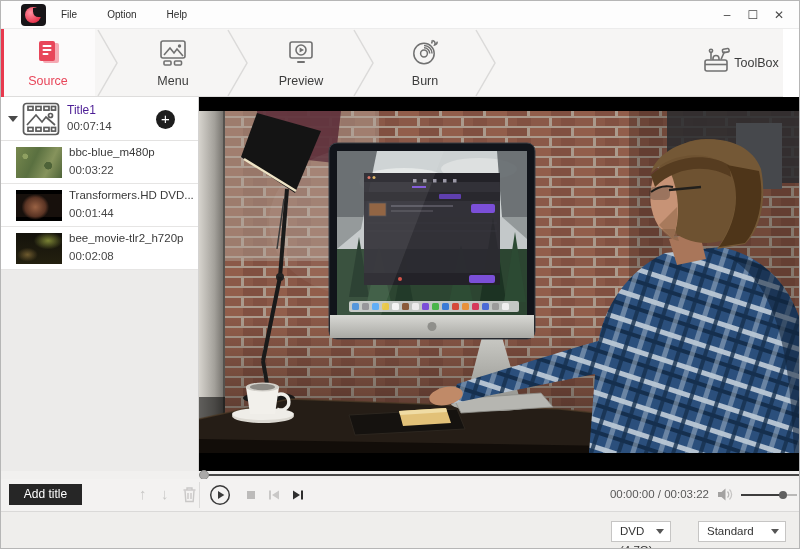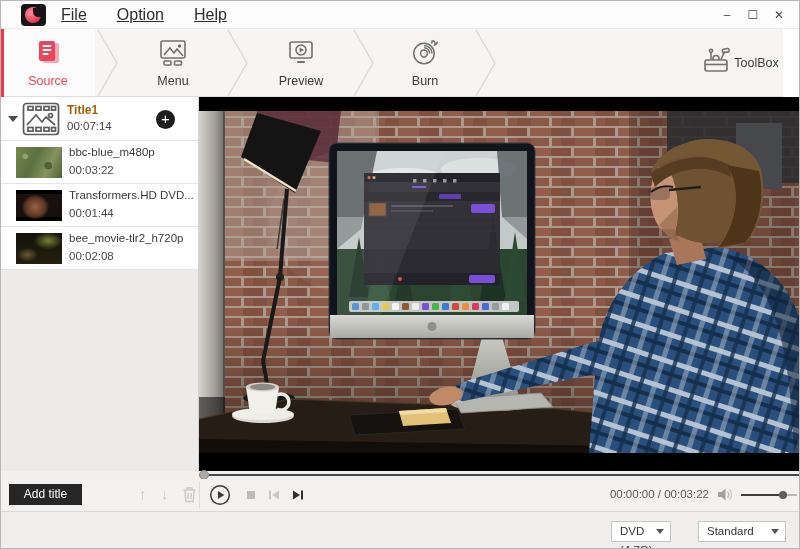--- a/index.html
+++ b/index.html
@@ -4,21 +4,21 @@
 <style>
   * { margin:0; padding:0; box-sizing:border-box; }
   html,body { width:800px; height:549px; font-family:"Liberation Sans", sans-serif; background:#fff; }
   .window { position:relative; width:800px; height:549px; border:1px solid #b6b6b6; background:#fff; overflow:hidden; }
 
   
   .titlebar { position:absolute; top:0; left:0; right:0; height:28px; background:#fdfdfd; border-bottom:1px solid #ececec; display:flex; align-items:center; }
   .applogo { width:25px; height:22px; margin-left:20px; background:#171518; border-radius:4px; position:relative; flex:0 0 auto; }
   .applogo .disc { position:absolute; left:4px; top:3px; width:16px; height:16px; border-radius:50%; background:radial-gradient(circle at 35% 35%, #ff8fa0, #e8364e 70%); }
   .applogo .notch { position:absolute; left:12px; top:4px; width:9px; height:9px; background:#171518; border-radius:0 4px 0 60%; }
-  .menuitem { font-size:16px; color:#2d2d2d; padding:0 15px; height:28px; line-height:28px; cursor:default;text-decoration:underline; }
+  .menuitem { font-size:10px; color:#2d2d2d; padding:0 15px; height:28px; line-height:28px; cursor:default; }
   .menuitem:first-of-type { margin-left:10px; }
   .winctrls { margin-left:auto; display:flex; align-items:center; gap:6px; margin-right:10px; }
   .winbtn { width:20px; height:20px; text-align:center; line-height:20px; font-size:12px; color:#4a4a4a; }
 
   
   .tabbar { position:absolute; top:28px; left:0; right:16px; height:68px; background:#f6f5f4; border-bottom:1px solid #dedddc; display:flex; align-items:stretch; }
   .tab-accent { position:absolute; left:0; top:0; width:3px; height:68px; background:#e8394e; }
   .tab { display:flex; flex-direction:column; align-items:center; justify-content:center; gap:3px; cursor:pointer; }
   .tab .tlabel { font-size:12.5px; color:#3c3c3c; }
   .tab.active { background:#fcfbfb; }
@@ -26,21 +26,21 @@
   .t-source { width:94px; } .t-menu { width:104px; } .t-preview { width:100px; } .t-burn { width:96px; }
   .chev { width:26px; height:68px; flex:0 0 auto; }
   .toolbox-tab { margin-left:auto; width:86px; display:flex; flex-direction:row; align-items:center; justify-content:center; gap:3px; cursor:pointer; }
   .toolbox-tab .tlabel { font-size:12.5px; color:#3c3c3c; }
 
   
   .sidebar { position:absolute; top:96px; left:0; width:198px; height:374px; background:#ecebea; border-right:1px solid #d4d3d2; }
   .sb-header { position:relative; height:44px; background:#fff; border-bottom:1px solid #e3e2e1; }
   .caret { position:absolute; left:7px; top:19px; width:0; height:0; border-left:5px solid transparent; border-right:5px solid transparent; border-top:6px solid #4a4a4a; }
   .film-icon { position:absolute; left:21px; top:5px; }
-  .sb-header .name { position:absolute; left:66px; top:6px; font-size:12px; color:#a16207;font-weight:bold; }
+  .sb-header .name { position:absolute; left:66px; top:6px; font-size:12px; color:#4c1d95; }
   .sb-header .dur { position:absolute; left:66px; top:23px; font-size:11.5px; color:#424242; }
   .addclip { position:absolute; right:23px; top:13px; width:19px; height:19px; border-radius:50%; background:#1d1d1d; color:#fff; text-align:center; line-height:18px; font-size:15px; cursor:pointer; }
   .sb-row { position:relative; height:43px; background:#fff; border-bottom:1px solid #e6e5e4; cursor:pointer; }
   .thumb { position:absolute; left:15px; top:6px; width:46px; height:31px; }
   .thumb-1 { background:
       radial-gradient(circle at 20% 30%, #8fa061 6%, transparent 7%),
       radial-gradient(circle at 70% 60%, #4e6338 10%, transparent 11%),
       linear-gradient(115deg, #77884e 0%, #5a7040 40%, #86935c 70%, #4e6338 100%); }
   .thumb-2 { background:
       radial-gradient(ellipse 40% 55% at 42% 55%, #9a6244 0%, #5a3424 55%, transparent 75%),

